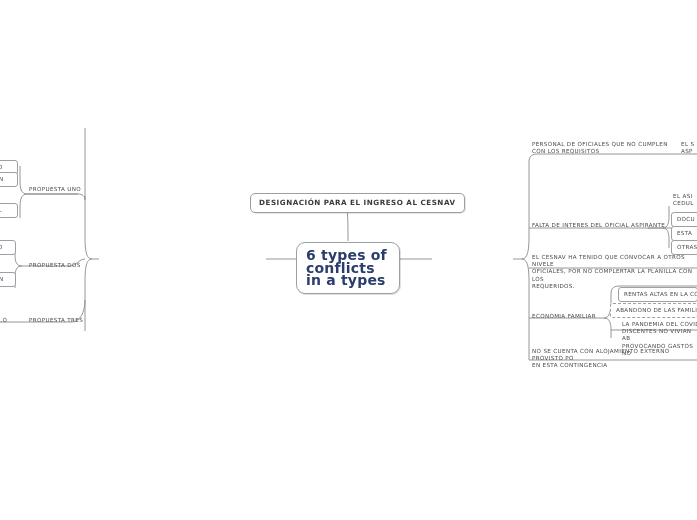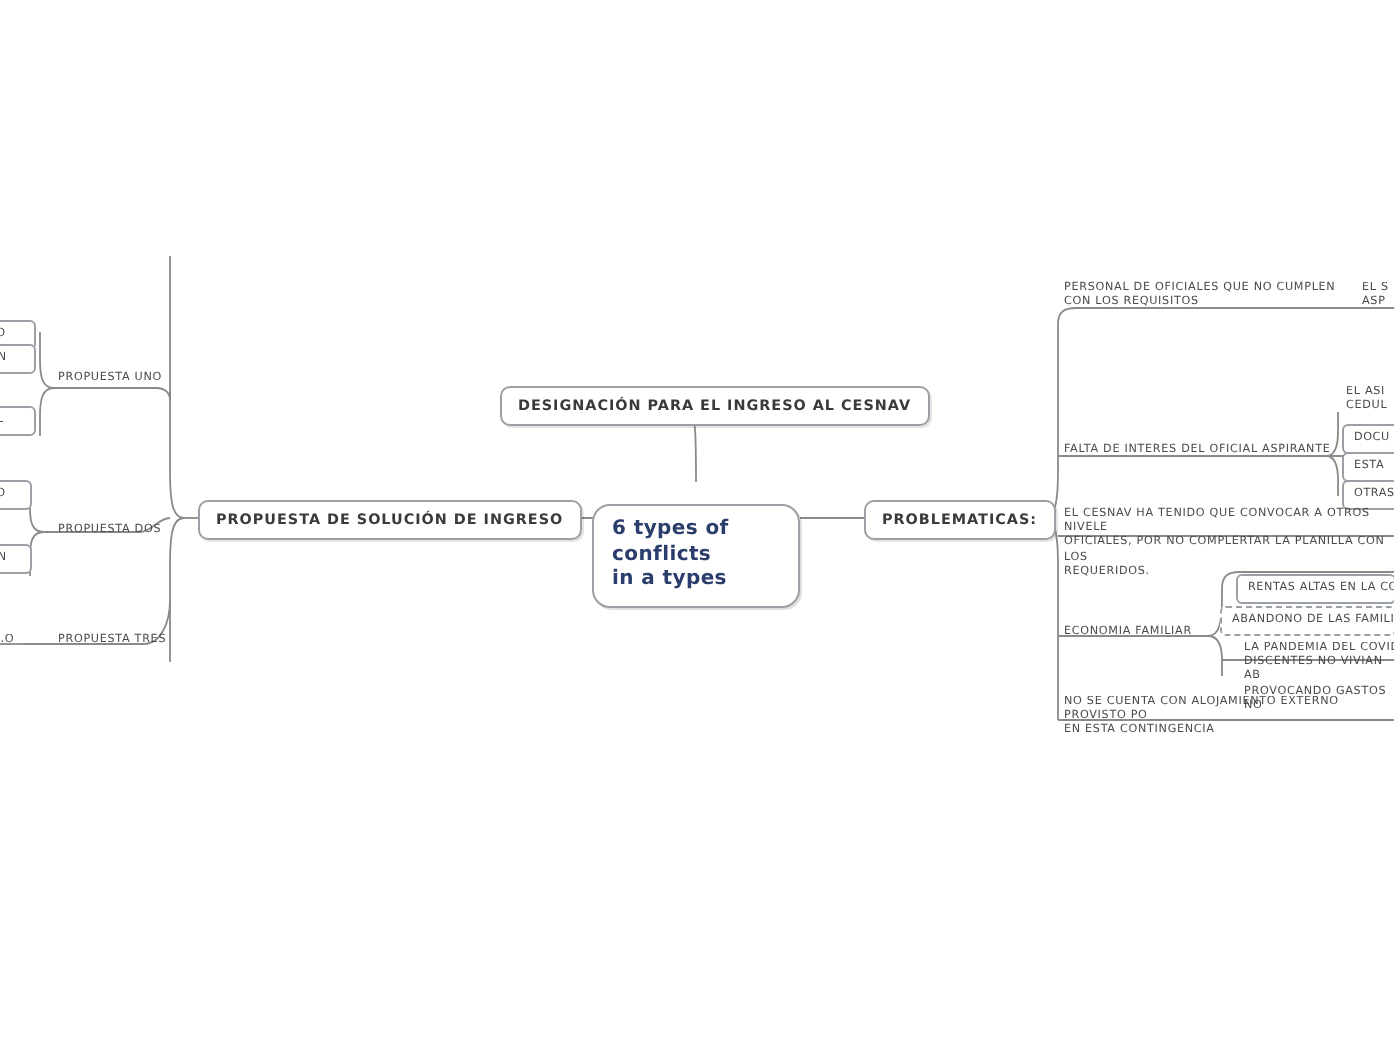--- a/index.html
+++ b/index.html
@@ -15,26 +15,25 @@
 
   .node{position:absolute;box-sizing:border-box;}
 
   
   .central{
     border:1px solid #9aa0a6;
     border-radius:9px;
     background:#ffffff;
     color:#2b3d6b;
     font-weight:bold;
-    font-size:10px;
+    font-size:14px;
     line-height:12.5px;
     letter-spacing:.2px;
     padding:6px 9px;
     box-shadow:1px 1px 0 rgba(0,0,0,.12);
-    margin-top:10px;
   }
   
   .boxed{
     border:1px solid #9aa0a6;
     border-radius:5px;
     background:#ffffff;
     color:#3a3a3a;
     font-weight:bold;
     font-size:6.6px;
     line-height:8px;
@@ -140,41 +139,39 @@
     </g>
   </svg>
 
   <div class="node boxed big" style="left:250px;top:193px;">DESIGNACIÓN PARA EL  INGRESO AL CESNAV</div>
 
   <div class="node central" style="left:296px;top:242px;width:104px;">
     <div>6 types of conflicts</div>
     <div>in a types</div>
   </div>
 
-  <div class="node boxed big" style="left:99px;top:250px;">PROPUESTA DE SOLUCIÓN DE INGRESO</div>
 
   <div class="node plain" style="left:29px;top:186px;">PROPUESTA UNO</div>
 
   <div class="node plain" style="left:29px;top:262px;">PROPUESTA DOS</div>
 
   <div class="node plain" style="left:29px;top:317px;">PROPUESTA TRES</div>
 
   <div class="node smallbox clip" style="left:-18px;top:160px;width:36px;">...SO</div>
 
   <div class="node smallbox clip" style="left:-18px;top:172px;width:36px;">...ÓN</div>
 
   <div class="node smallbox clip" style="left:-18px;top:203px;width:36px;">...AL</div>
 
   <div class="node smallbox clip" style="left:-18px;top:240px;width:34px;">...SO</div>
 
   <div class="node smallbox clip" style="left:-18px;top:272px;width:34px;">...ÓN</div>
 
   <div class="node plain clip" style="left:-4px;top:317px;width:14px;">...O</div>
 
-  <div class="node boxed big" style="left:432px;top:250px;">PROBLEMATICAS:</div>
 
   <div class="node plain wrap" style="left:532px;top:141px;width:160px;">
     <div>PERSONAL DE  OFICIALES QUE NO CUMPLEN</div>
     <div>CON LOS REQUISITOS</div>
   </div>
 
   <div class="node plain wrap clip" style="left:681px;top:141px;width:22px;">
     <div>EL S</div>
     <div>ASP</div>
   </div>

